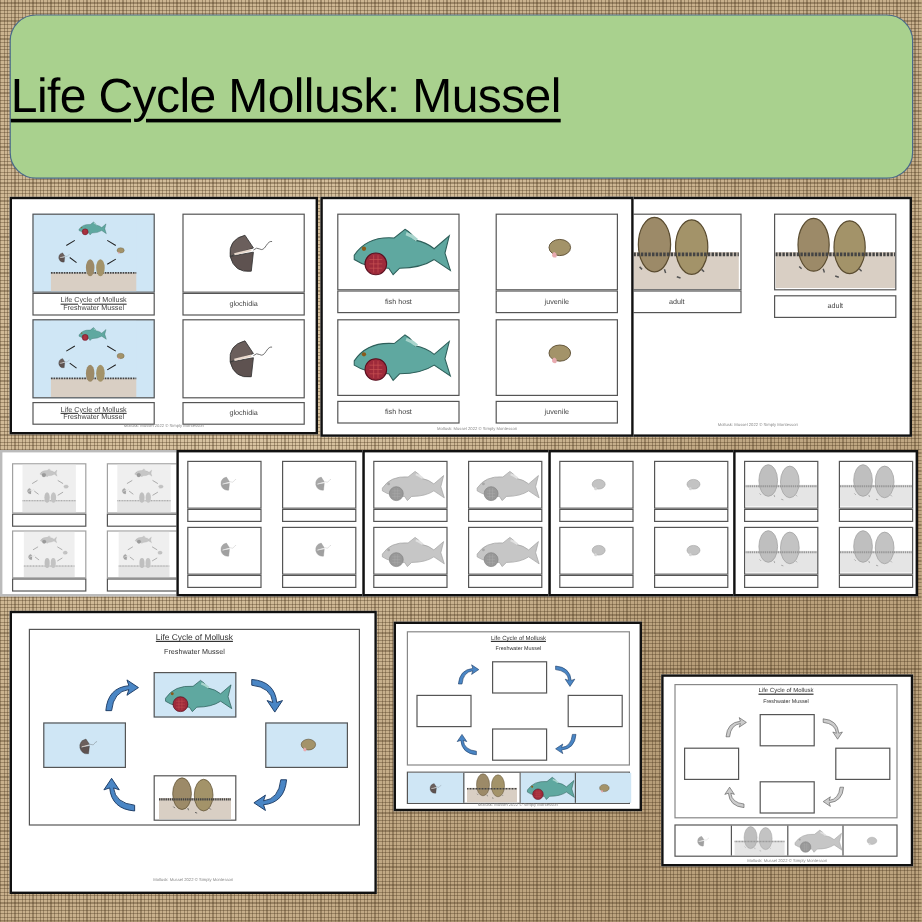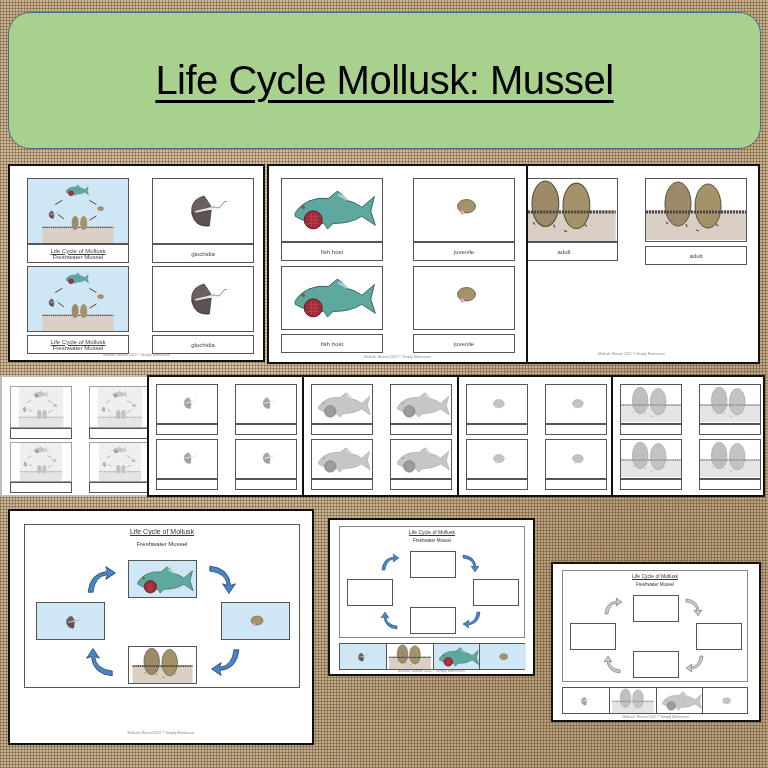--- a/index.html
+++ b/index.html
@@ -9,21 +9,21 @@
     background-color: #c8b08c;
     background-image:
       repeating-linear-gradient(0deg, rgba(70,50,25,0.35) 0 1px, transparent 1px 3px),
       repeating-linear-gradient(90deg, rgba(70,50,25,0.35) 0 1px, transparent 1px 3px),
       radial-gradient(circle at 30% 40%, rgba(255,240,210,0.35), transparent 60%),
       radial-gradient(circle at 80% 80%, rgba(120,90,50,0.25), transparent 55%);
   }
   .title-banner {
     position: absolute; left: 8px; top: 12px; width: 753px; height: 137px;
     background: #a9d18e; border: 1.5px solid #4a6a8a; border-radius: 22px;
-    display: flex; align-items: center; justify-content: center;
+    display: flex; align-items: center; justify-content: flex-start;
   }
   .title-banner h1 {
     font-family: "Liberation Sans", sans-serif; font-weight: normal;
     font-size: 40px; text-decoration: underline; text-decoration-thickness: 3px;
     text-underline-offset: 6px; color: #000; letter-spacing: -0.5px;
   }
   .sheet { position: absolute; background: #fff; border: 2px solid #111; }
   .card { position: absolute; border: 1.5px solid #555; background: #fff; }
   .lbl { position: absolute; border: 1.5px solid #555; background: #fff;
          font-size: 6px; color: #444; display: flex; align-items: center; justify-content: center; flex-direction: column; text-align: center; }

